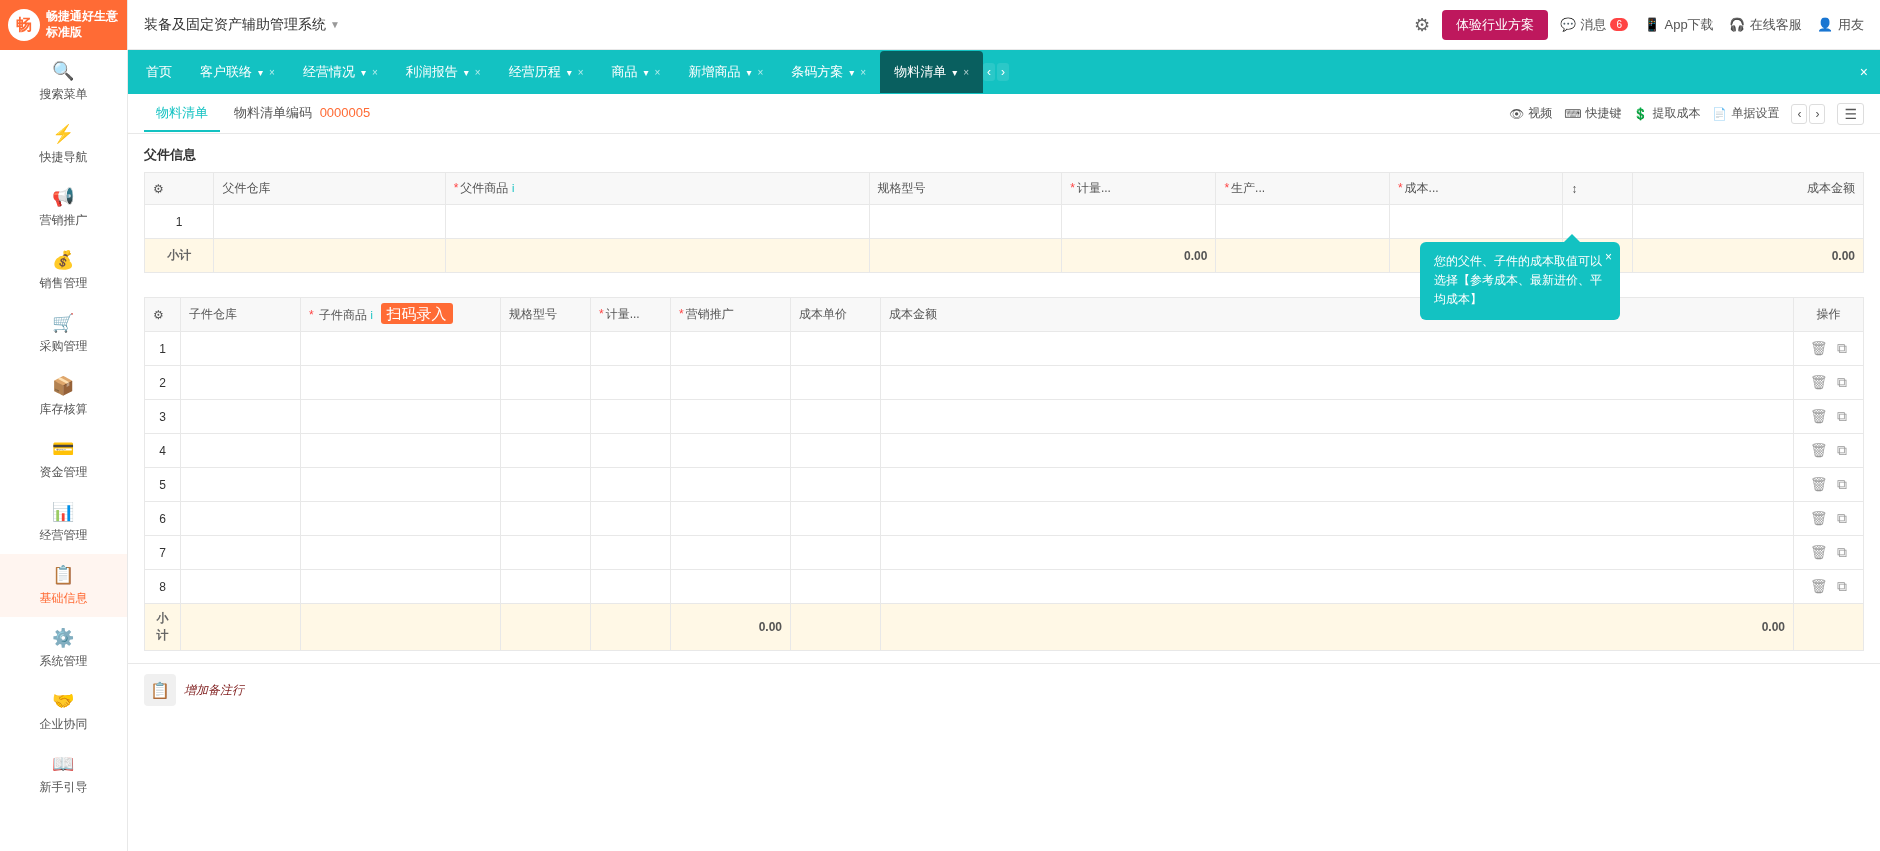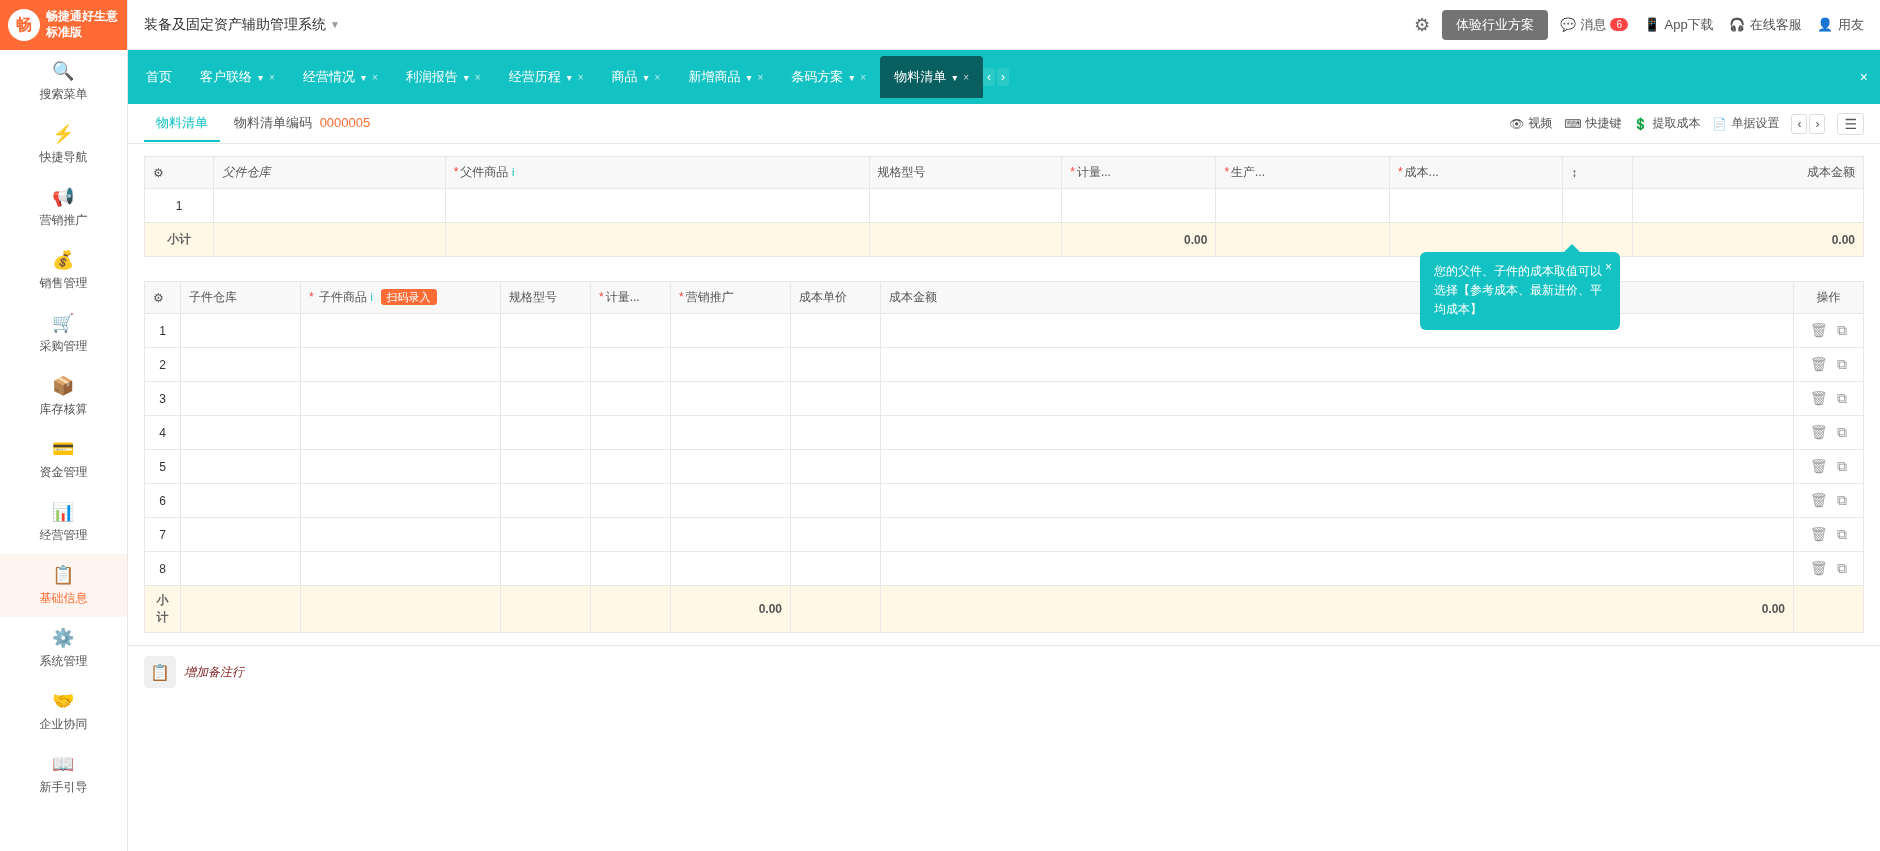--- a/index.html
+++ b/index.html
@@ -78,21 +78,21 @@
       gap: 8px;
       text-align: right;
     }
     .topbar-system-select {
       display: flex;
       align-items: center;
       gap: 4px;
       cursor: pointer;
     }
     .topbar-btn-trial {
-      background: #737373;
+      background: #be185d;
       color: #fff;
       border: none;
       border-radius: 4px;
       padding: 6px 14px;
       cursor: pointer;
       font-size: 13px;
     }
     .topbar-gear { font-size: 18px; color: #666; cursor: pointer; }
     .topbar-right {
       display: flex;
@@ -115,21 +115,21 @@
       padding: 1px 5px;
       min-width: 18px;
       text-align: center;
     }
 
     
     .nav-tabs {
       background: #13c2c2;
       display: flex;
       align-items: center;
-      height: 54px;
+      height: 44px;
       padding: 0 4px;
       flex-shrink: 0;
     }
     .nav-tab {
       padding: 0 14px;
       height: 42px;
       display: flex;
       align-items: center;
       color: #fff;
       cursor: pointer;
@@ -245,21 +245,21 @@
       text-align: center;
       color: #999;
       width: 36px;
     }
     .gear-col { width: 36px; text-align: center; }
     .scan-badge {
       background: #ff6b35;
       color: #fff;
       border-radius: 3px;
       padding: 2px 6px;
-      font-size: 11px;
+      font-size: 15px;
       margin-left: 4px;
     }
     .op-btn {
       cursor: pointer;
       color: #999;
       font-size: 14px;
       margin: 0 3px;
     }
 
     
@@ -511,25 +511,26 @@
         </div>
         <div class="nav-arrows" style="gap:2px;">
           <span style="cursor:pointer;color:#555;padding:2px 5px;border:1px solid #ddd;border-radius:3px;">‹</span>
           <span style="cursor:pointer;color:#555;padding:2px 5px;border:1px solid #ddd;border-radius:3px;">›</span>
         </div>
         <div style="cursor:pointer;color:#555;padding:2px 6px;border:1px solid #ddd;border-radius:3px;font-size:14px;">☰</div>
       </div>
     </div>
 
     <div class="table-section">
+      <div class="section-title">父件信息</div>
       <table class="data-table">
         <thead>
           <tr>
             <th class="gear-col">⚙</th>
-            <th style="width:120px;font-style:italic;">父件仓库</th>
+            <th style="width:120px;">父件仓库</th>
             <th style="width:220px;" class="required">父件商品 <span style="color:#13c2c2;font-size:11px;">ℹ</span></th>
             <th style="width:100px;">规格型号</th>
             <th style="width:80px;" class="required">计量...</th>
             <th style="width:90px;" class="required">生产...</th>
             <th style="width:90px;" class="required">成本...</th>
             <th style="width:36px;">↕</th>
             <th style="width:120px; text-align:right;">成本金额</th>
           </tr>
         </thead>
         <tbody>

